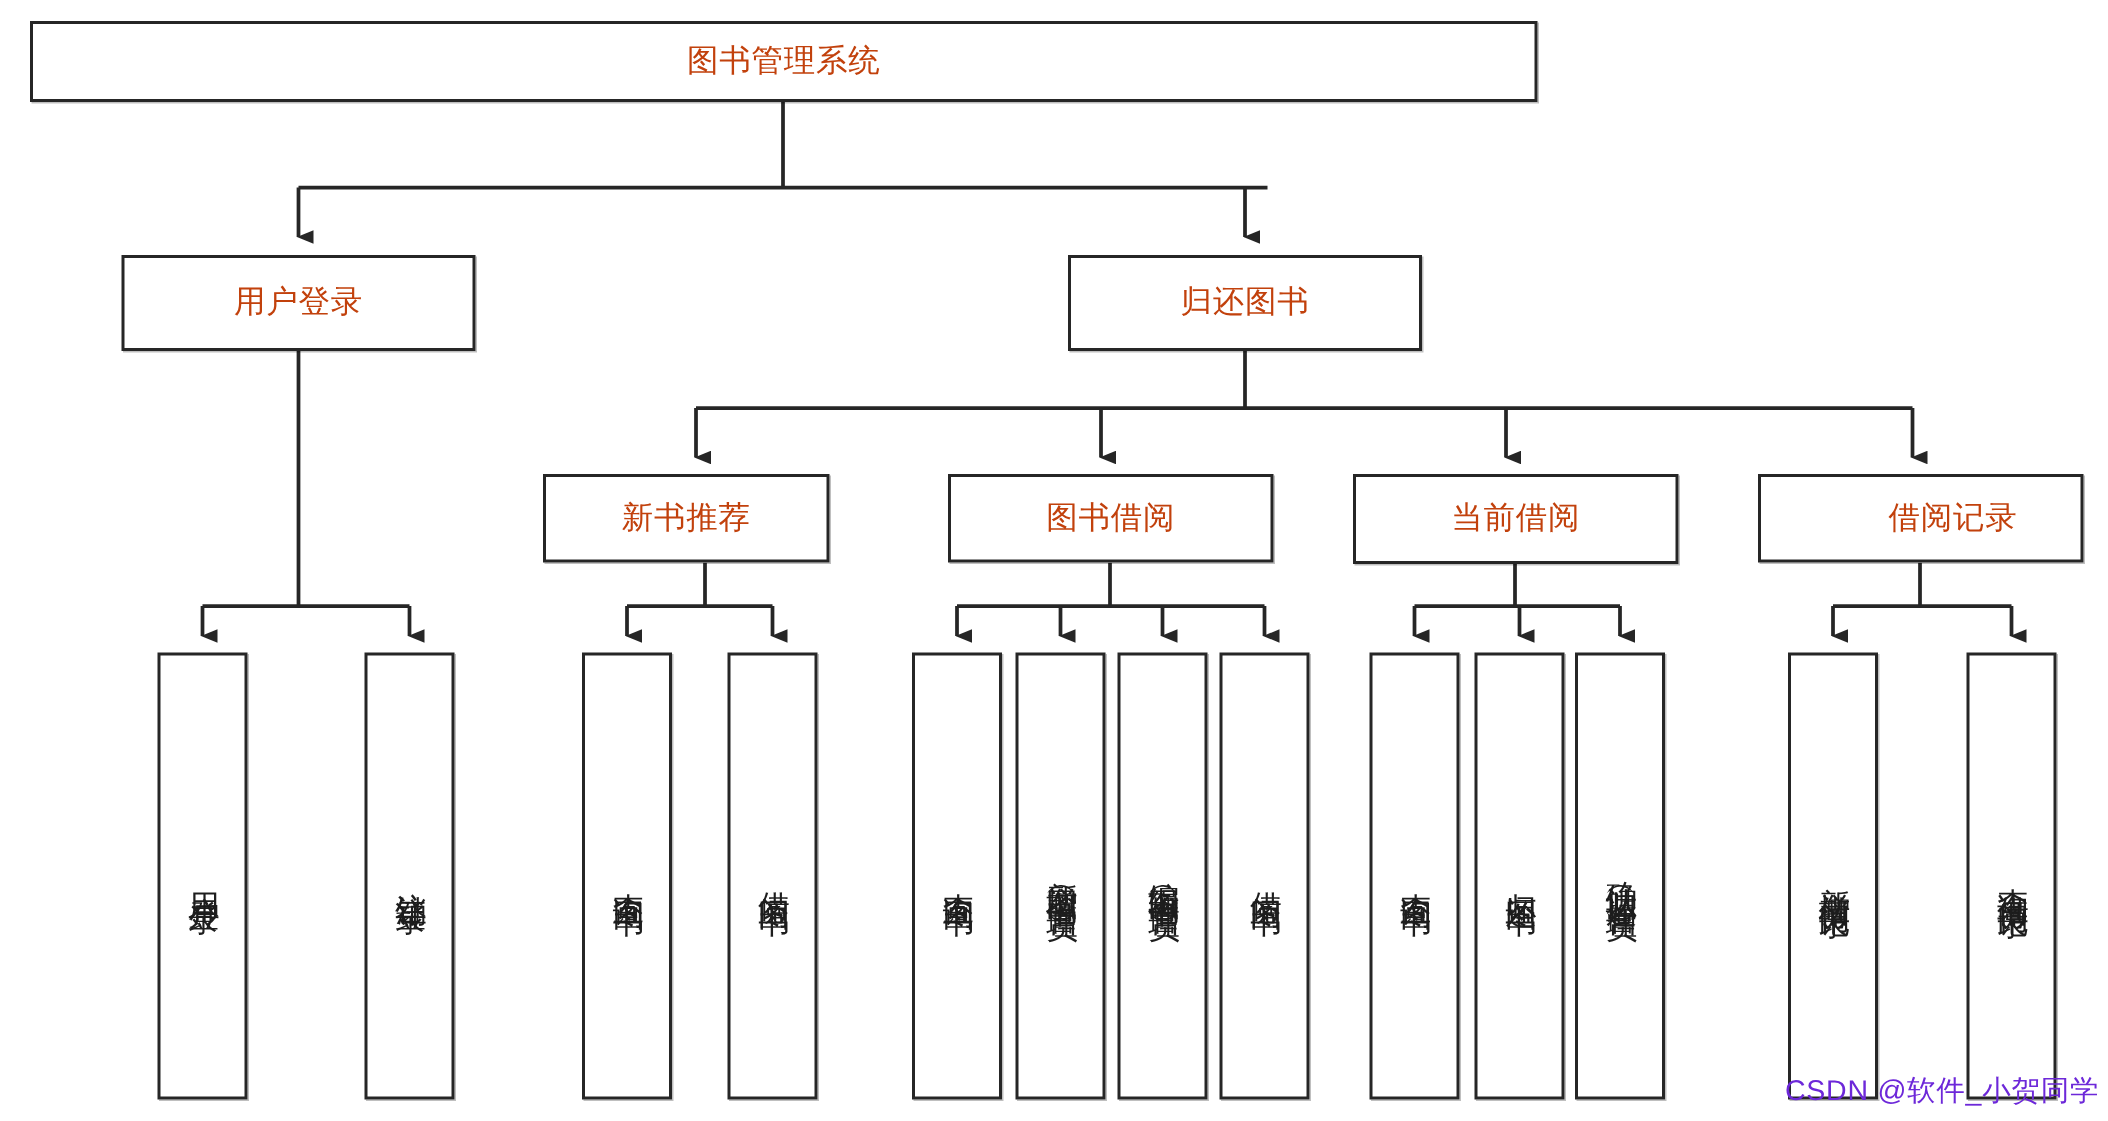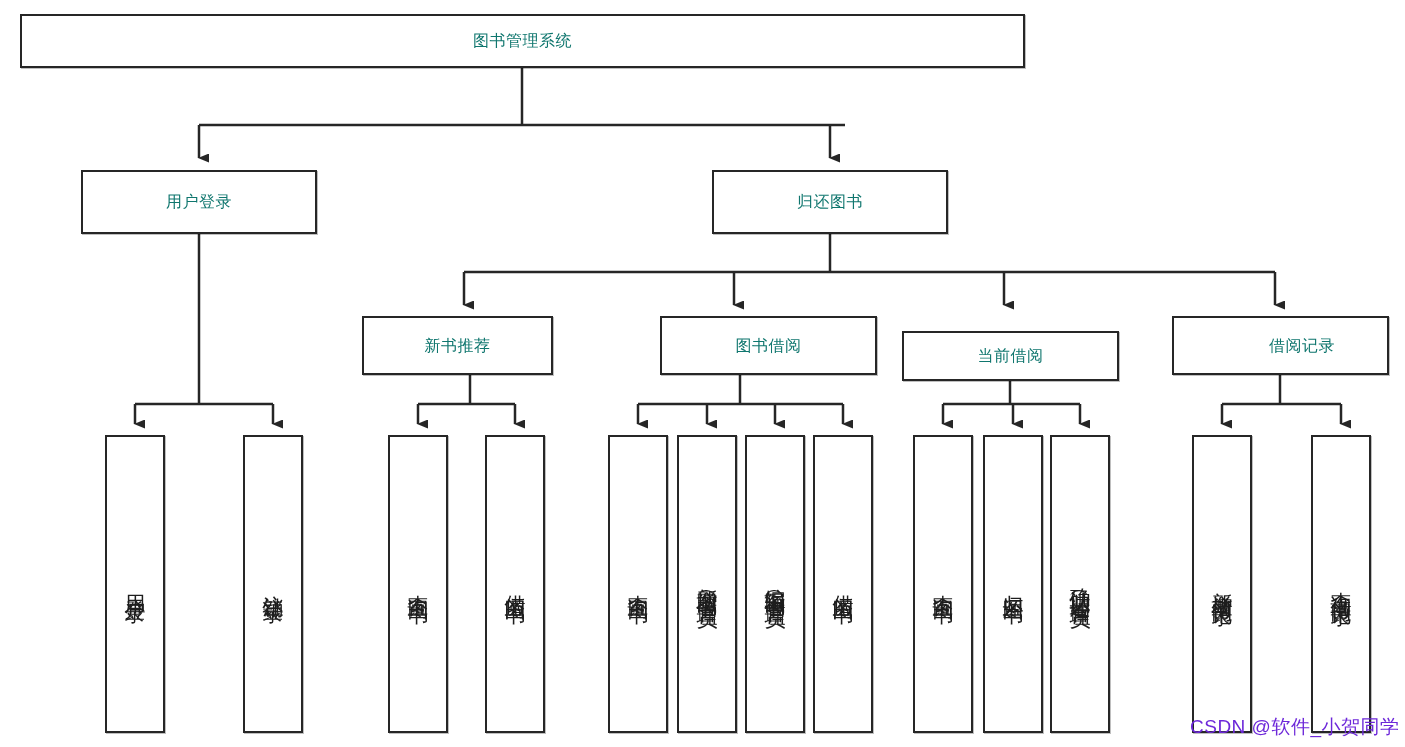--- a/index.html
+++ b/index.html
@@ -28,22 +28,22 @@
     position: absolute;
     box-sizing: border-box;
     border: 2px solid #262626;
     background: #ffffff;
     display: flex;
     align-items: center;
     justify-content: center;
     box-shadow: 1px 1px 0 rgba(0,0,0,0.25);
   }
   .node-label-h {
-    font-size: 16px;
-    color: #0f766e;
+    font-size: 21px;
+    color: #c2410c;
     line-height: 1.2;
     letter-spacing: 0.5px;
     white-space: nowrap;
   }
   .node-label-v {
     font-size: 21px;
     color: #1d1d1d;
     writing-mode: vertical-rl;
     text-orientation: upright;
     letter-spacing: 3px;
@@ -121,24 +121,24 @@
   <div class="node-box" style="left: 81px; top: 170px; width: 236px; height: 64px;">
     <span class="node-label-h">用户登录</span>
   </div>
   <div class="node-box" style="left: 712px; top: 170px; width: 236px; height: 64px;">
     <span class="node-label-h">归还图书</span>
   </div>
 
   <div class="node-box" style="left: 362px; top: 316px; width: 191px; height: 59px;">
     <span class="node-label-h">新书推荐</span>
   </div>
-  <div class="node-box" style="left: 632px; top: 316px; width: 217px; height: 59px; margin-left: 28px;">
+  <div class="node-box" style="left: 632px; top: 316px; width: 217px; height: 59px;">
     <span class="node-label-h">图书借阅</span>
   </div>
-  <div class="node-box" style="left: 902px; top: 316px; width: 217px; height: 50px; margin-top: 15px;">
+  <div class="node-box" style="left: 902px; top: 316px; width: 217px; height: 60px;">
     <span class="node-label-h">当前借阅</span>
   </div>
   <div class="node-box" style="left: 1172px; top: 316px; width: 217px; height: 59px; padding-left: 43px;">
     <span class="node-label-h">借阅记录</span>
   </div>
 
   <div class="node-box" style="left: 105px; top: 435px; width: 60px; height: 298px;">
     <span class="node-label-v">用户登录</span>
   </div>
   <div class="node-box" style="left: 243px; top: 435px; width: 60px; height: 298px;">

